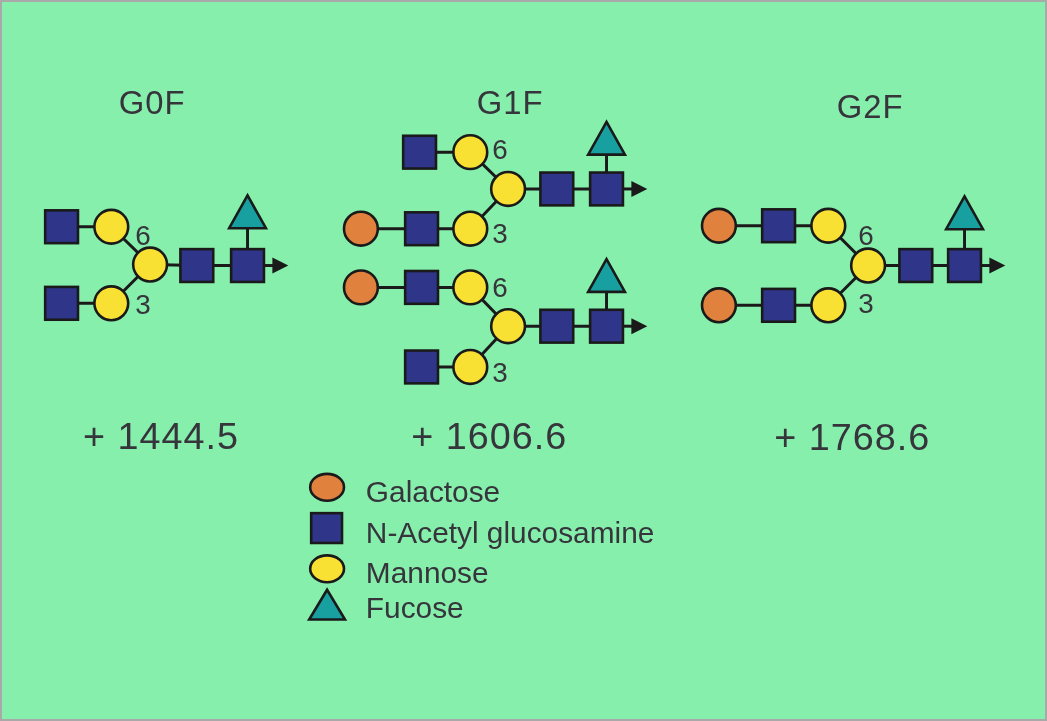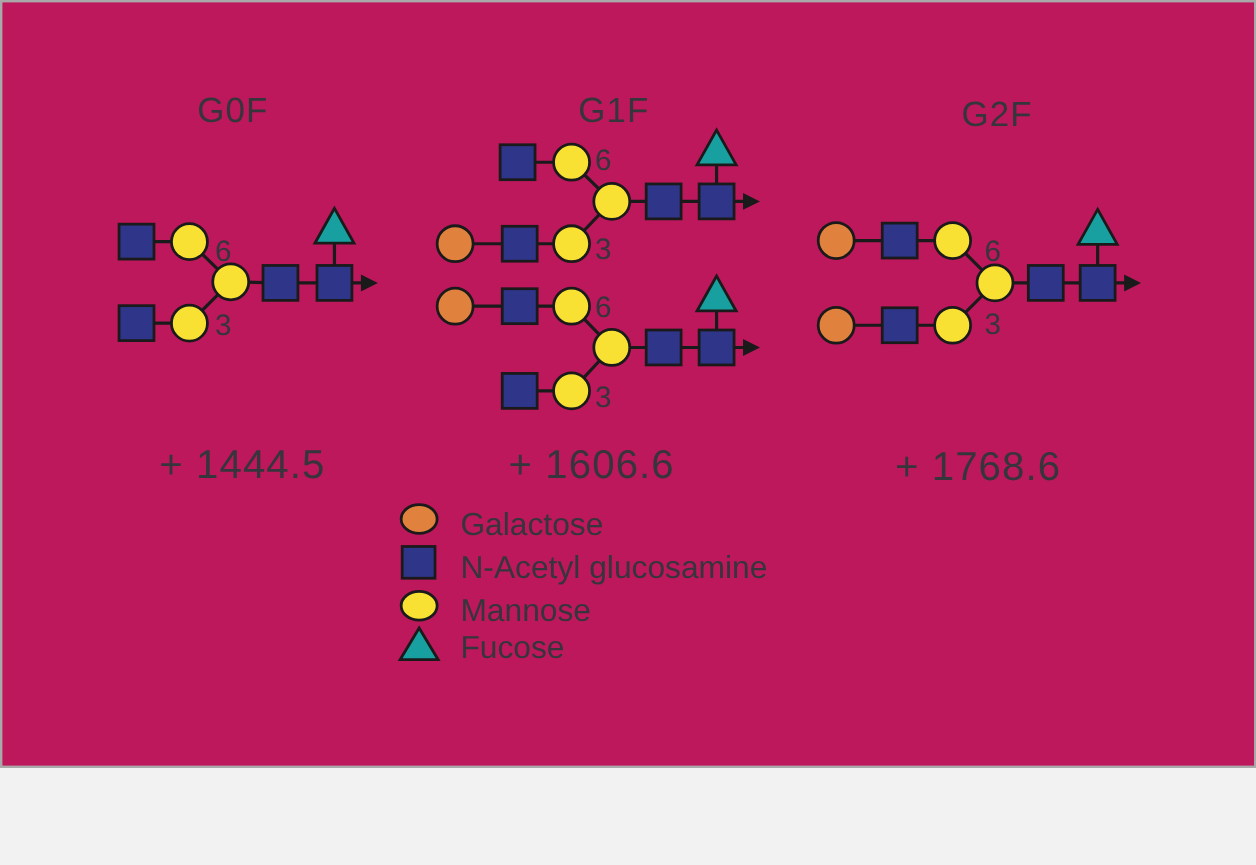--- a/index.html
+++ b/index.html
@@ -1,20 +1,20 @@
 <!DOCTYPE html>
 <html><head>
 <meta charset="utf-8">
 <style>
   html,body { margin:0; padding:0; background:#f2f2f2; }
   .frame {
     position:relative;
-    width:1047px; height:640px;
+    width:1047px; height:721px;
     box-sizing:border-box;
-    background:#be185d;
+    background:#86efac;
     border:2px solid #a9a9a9;
     overflow:hidden;
     font-family:"Liberation Sans", sans-serif;
     padding-left:31px;
   }
   svg.diagram { position:absolute; left:0; top:0; width:100%; height:100%; }
   text { font-family:"Liberation Sans", sans-serif; fill:#36353C; }
   .gl-title  { font-size:33px; letter-spacing:1px; }
   .gl-mass   { font-size:38px; letter-spacing:1px; }
   .gl-branch { font-size:28px; }

